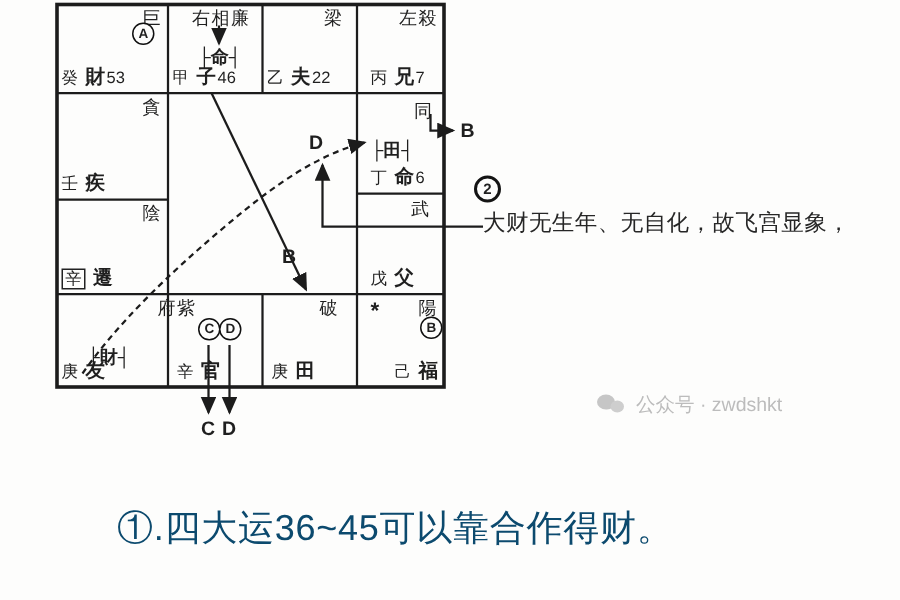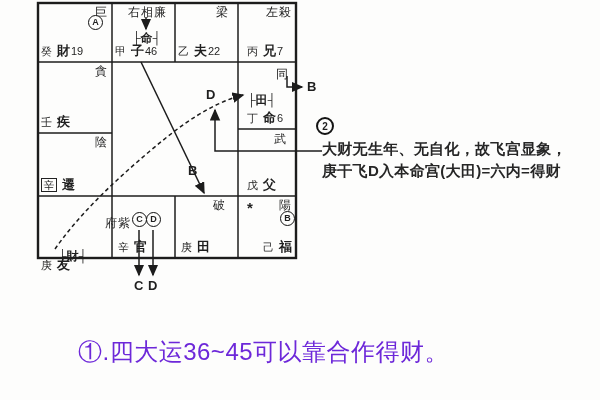--- a/index.html
+++ b/index.html
@@ -18,29 +18,29 @@
   .trigger{position:absolute;font-size:12px;font-weight:600;letter-spacing:0;white-space:nowrap;}
   .badge{position:absolute;width:13px;height:13px;border:1.7px solid #101010;border-radius:50%;
          background:#fdfdfc;display:flex;align-items:center;justify-content:center;
          font-size:9px;font-weight:700;line-height:1;}
   .star-mark{position:absolute;font-size:15px;font-weight:700;}
   .flight-label{position:absolute;font-size:13px;font-weight:700;}
   .ann-num{position:absolute;left:316px;top:117px;width:14px;height:14px;border:2px solid #141414;
            border-radius:50%;display:flex;align-items:center;justify-content:center;
            font-size:10px;font-weight:700;}
   .ann-text{position:absolute;left:322px;top:138px;width:274px;font-size:15px;
-            line-height:22px;letter-spacing:0.3px;color:#262626;font-weight:bold;}
+            line-height:22px;letter-spacing:0.3px;color:#262626;}
   .watermark{position:absolute;left:398px;top:261px;display:flex;align-items:center;gap:6px;
              color:#bcbcbc;font-size:13px;}
   .wm-icon{position:relative;width:20px;height:16px;}
   .wm-icon .b1{position:absolute;left:0;top:1px;width:12px;height:10px;border-radius:50% 50% 45% 50%;
                background:#c6c6c6;}
   .wm-icon .b2{position:absolute;left:9px;top:5px;width:9px;height:8px;border-radius:50%;
                background:#cecece;}
-  .caption{position:absolute;left:78px;top:336px;font-size:24px;letter-spacing:0.5px;color:#6d28d9;text-align:right;}
+  .caption{position:absolute;left:78px;top:336px;font-size:24px;letter-spacing:0.5px;color:#0c4a6e;text-align:right;}
 </style>
 </head>
 <body>
 
 <div id="stage">
 
   <svg class="overlay" width="600" height="400" viewBox="0 0 600 400">
     <defs>
       <marker id="ah" markerWidth="9" markerHeight="8" refX="7" refY="3.5" orient="auto">
         <path d="M0,0 L8,3.5 L0,7 Z" fill="#1c1c1c"></path>
@@ -68,21 +68,21 @@
       <path d="M322,151 L215,151 L215,110" marker-end="url(#ah)"></path>
       <path d="M287,76 L287,87 L302,87" marker-end="url(#ah)"></path>
       <line x1="139" y1="230" x2="139" y2="275" marker-end="url(#ah)"></line>
       <line x1="153" y1="230" x2="153" y2="275" marker-end="url(#ah)"></line>
     </g>
   </svg>
 
   <div class="cell" style="left:38px;top:3px;width:74px;height:59px">
     <span class="stars">巨</span>
     <span class="badge" style="left:50px;top:12px">A</span>
-    <span class="bottomline"><span class="stem">癸</span><span class="pname">財</span><span class="age">19</span></span>
+    <span class="bottomline"><span class="stem">癸</span><span class="pname">財</span><span class="age">53</span></span>
   </div>
 
   <div class="cell" style="left:112px;top:3px;width:63px;height:59px">
     <span class="stars" style="right:8px">右相廉</span>
     <span class="trigger" style="left:20px;top:27px">├命┤</span>
     <span class="bottomline"><span class="stem">甲</span><span class="pname">子</span><span class="age">46</span></span>
   </div>
 
   <div class="cell" style="left:175px;top:3px;width:63px;height:59px">
     <span class="stars" style="right:9px">梁</span>
@@ -116,21 +116,21 @@
     <span class="stars" style="right:12px">破</span>
     <span class="bottomline" style="left:6px"><span class="stem">庚</span><span class="pname">田</span></span>
   </div>
 
   <div class="cell" style="left:112px;top:196px;width:63px;height:62px">
     <span class="badge" style="left:20px;top:16px">C</span>
     <span class="badge" style="left:34px;top:16px">D</span>
     <span class="bottomline" style="left:6px"><span class="stem">辛</span><span class="pname">官</span></span>
   </div>
 
-  <div class="cell" style="left:38px;top:214px;width:97px;height:62px">
+  <div class="cell" style="left:38px;top:196px;width:97px;height:62px">
     <span class="stars">府紫</span>
     <span class="trigger" style="left:20px;top:34px">├財┤</span>
     <span class="bottomline"><span class="stem">庚</span><span class="pname">友</span></span>
   </div>
 
   <div class="cell" style="left:38px;top:133px;width:74px;height:63px">
     <span class="stars">陰</span>
     <span class="bottomline"><span class="stem boxed">辛</span><span class="pname">遷</span></span>
   </div>
 
@@ -141,19 +141,25 @@
 
   <span class="flight-label" style="left:188px;top:163px">B</span>
   <span class="flight-label" style="left:206px;top:87px">D</span>
   <span class="flight-label" style="left:307px;top:79px">B</span>
   <span class="flight-label" style="left:134px;top:278px">C</span>
   <span class="flight-label" style="left:148px;top:278px">D</span>
 
   <span class="ann-num">2</span>
   <div class="ann-text">
     <div>大财无生年、无自化，故飞宫显象，</div>
-    <div>庚干飞D入本命宫(大田)=六内=得财</div>
   </div>
 
+  <div class="watermark">
+    <span class="wm-icon">
+        <span class="b1"></span>
+        <span class="b2"></span>
+      </span>
+    <span>公众号 · zwdshkt</span>
+  </div>
 
   <div class="caption">①.四大运36~45可以靠合作得财。</div>
 
 </div>
 
 </body></html>

